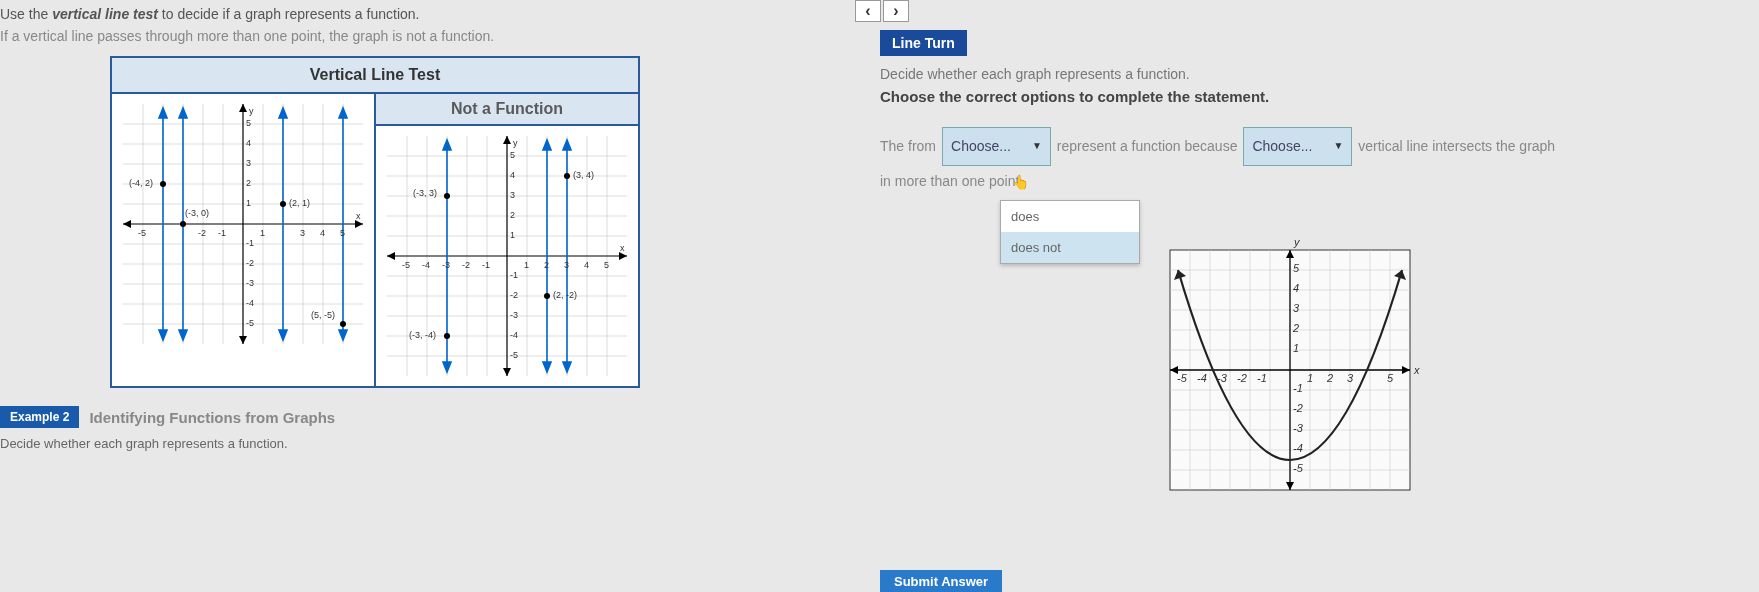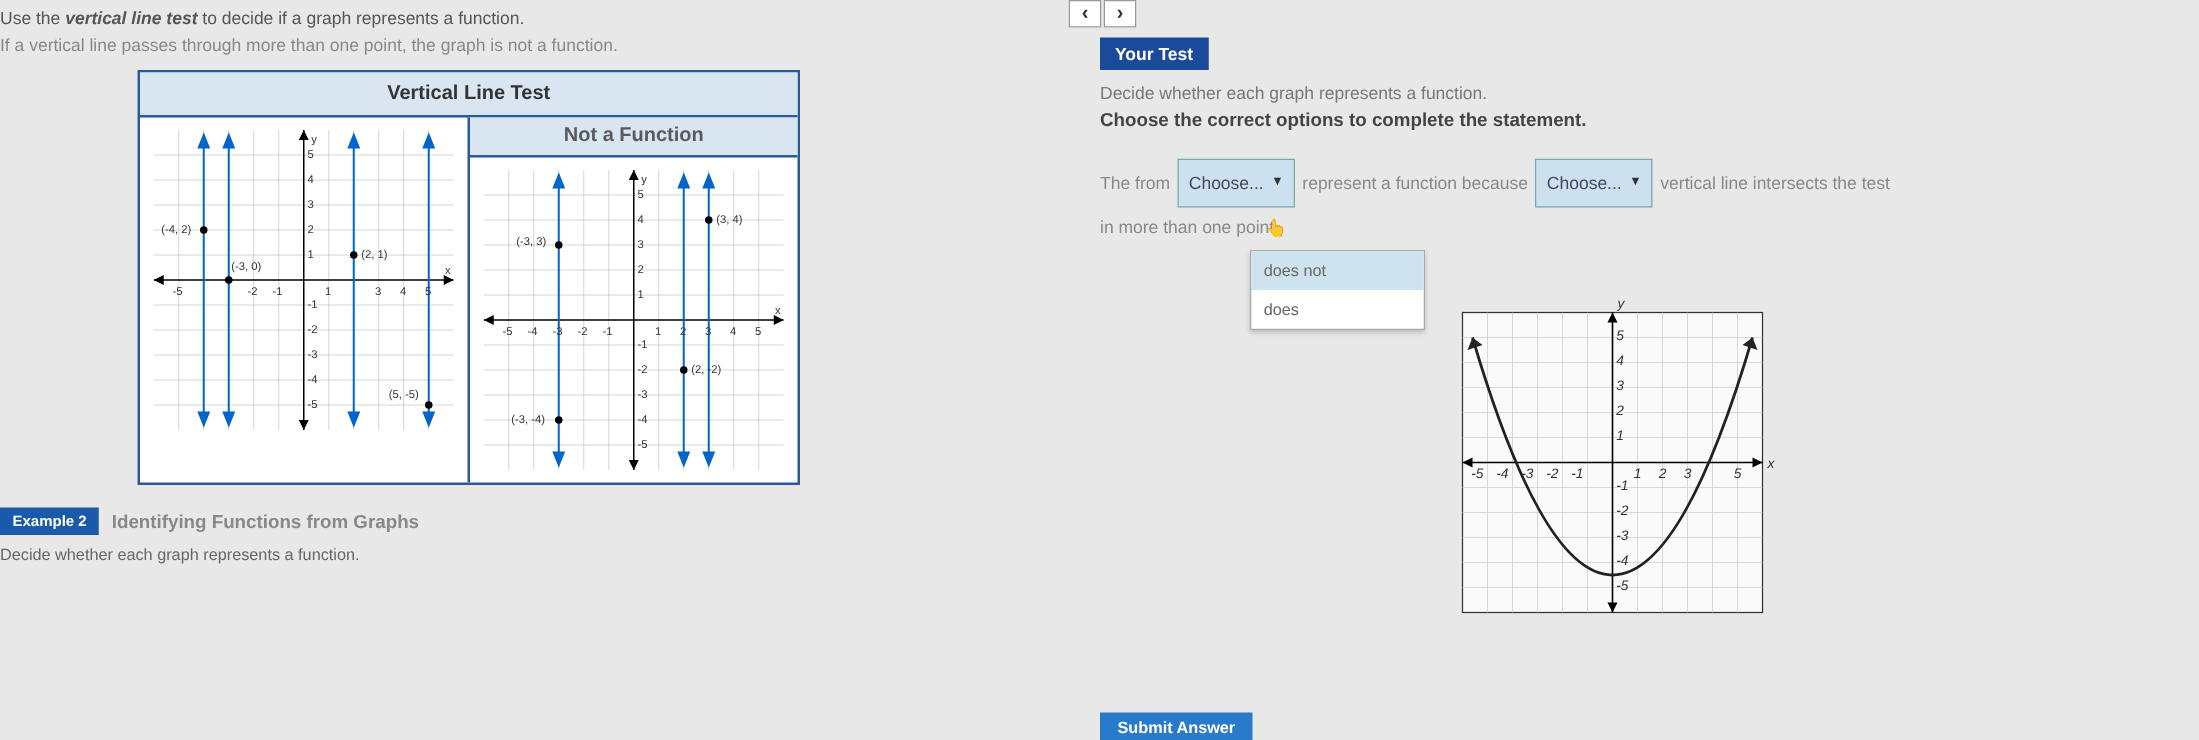--- a/index.html
+++ b/index.html
@@ -103,21 +103,21 @@
     padding:5px 12px;
     display:inline-block;
     font-size:14px;
   }
   .yt-line1 { margin-top:10px; color:#777; font-size:14px; }
   .yt-line2 { margin-top:6px; color:#444; font-weight:bold; font-size:15px; }
 
   .sentence { margin-top:22px; font-size:14px; color:#888; line-height:2.2; }
   .sentence .row1 { display:flex; align-items:center; flex-wrap:wrap; gap:6px; }
   .dropdown {
-    display:inline-flex; align-items:center; gap:6px;
+    display:inline-flex; align-items:center; gap:21px;
     background:#cde0ee;
     border:1px solid #7aa;
     padding:3px 8px;
     color:#446;
     cursor:pointer;
   }
   .dropdown .tri { font-size:10px; color:#333; }
   .options-panel {
     position:absolute;
     left: 1000px;
@@ -357,47 +357,47 @@
   </div>
 
   <div class="example-row">
     <span class="example-badge">Example 2</span>
     <span class="example-title">Identifying Functions from Graphs</span>
   </div>
   <p class="example-sub">Decide whether each graph represents a function.</p>
 </div>
 
 <div class="right-pane">
-  <div class="your-turn">Your Test</div>
+  <div class="your-turn">Line Turn</div>
   <p class="yt-line1">Decide whether each graph represents a function.</p>
   <p class="yt-line2">Choose the correct options to complete the statement.</p>
 
   <div class="sentence">
     <div class="row1">
       <span>The from</span>
       <span class="dropdown">
         <span>Choose...</span>
         <span class="tri">▼</span>
       </span>
       <span>represent a function because</span>
       <span class="dropdown">
         <span>Choose...</span>
         <span class="tri">▼</span>
       </span>
-      <span>vertical line intersects the test</span>
+      <span>vertical line intersects the graph</span>
     </div>
     <div>
       <span>in more than one point.</span>
     </div>
   </div>
 </div>
 
 <div class="options-panel">
+  <div class="opt">does</div>
   <div class="opt highlight">does not</div>
-  <div class="opt">does</div>
 </div>
 
 <span class="cursor-hand">👆</span>
 
 <div class="parabola-box">
   <svg class="parab" width="280" height="280" viewBox="0 0 280 280">
     <rect x="20" y="20" width="240" height="240" fill="#fafafa" stroke="#333"></rect>
     <g>
       <line class="gridline" x1="20" y1="40" x2="260" y2="40"></line>
         <line class="gridline" x1="20" y1="60" x2="260" y2="60"></line>

